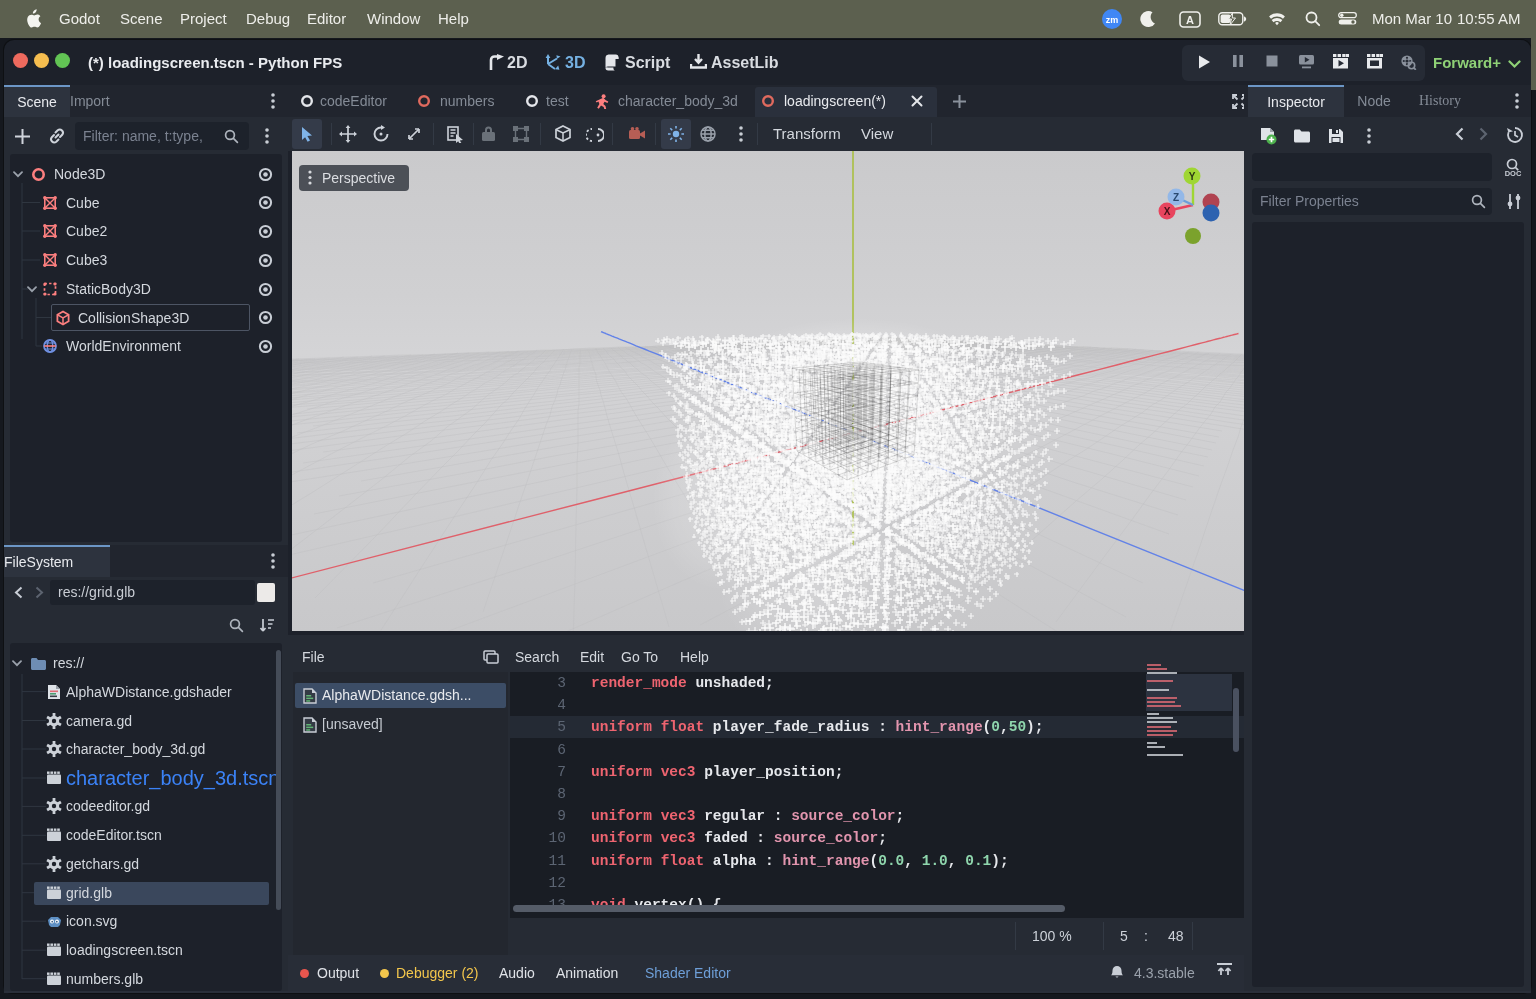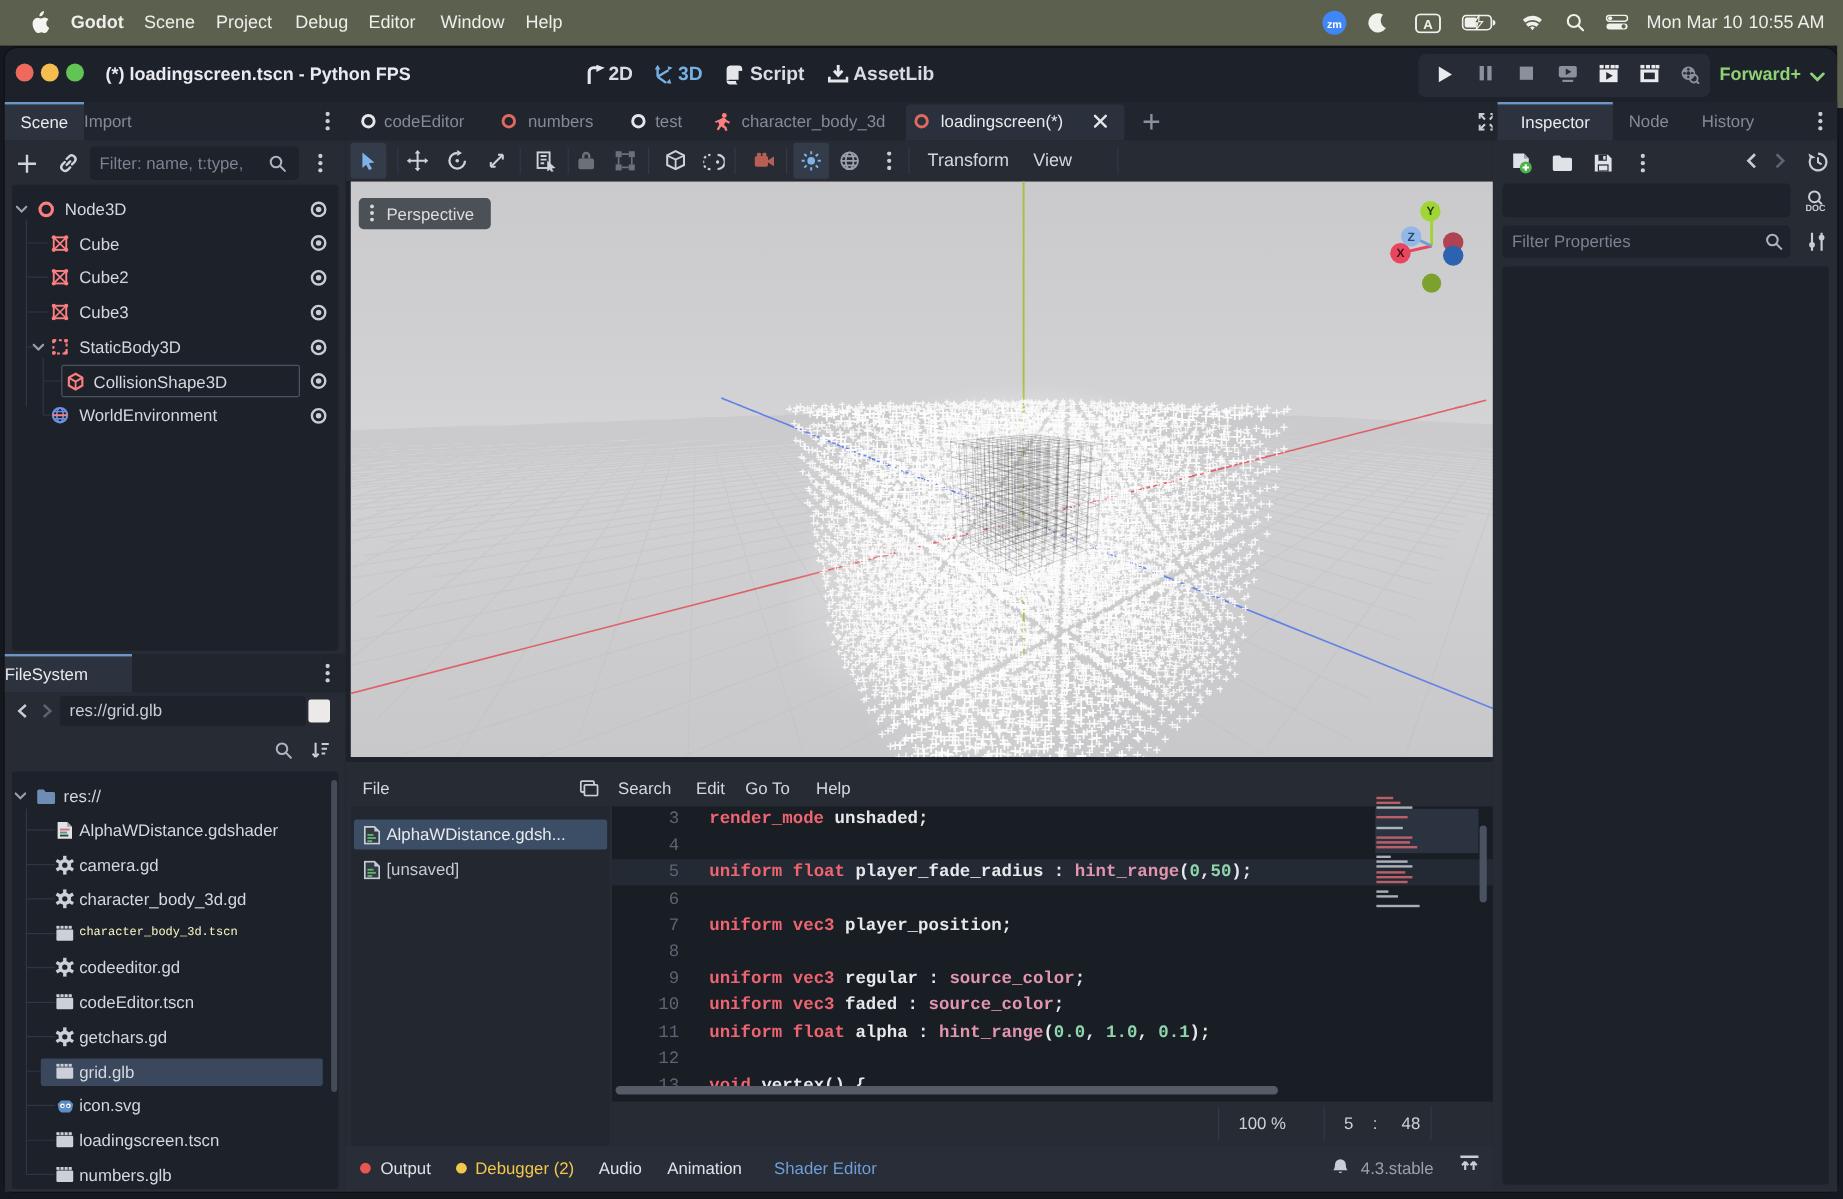--- a/index.html
+++ b/index.html
@@ -1,21 +1,21 @@
 <!DOCTYPE html>
 <html><head><meta charset="utf-8"><style>*{margin:0;padding:0;box-sizing:border-box;}html,body{width:1536px;height:999px;overflow:hidden;background:#15181e;}body{font-family:"Liberation Sans",sans-serif;position:relative;}.mono{font-family:"Liberation Mono",monospace;font-size:14.5px;}svg{display:block;}</style></head><body>
 <div style="position:absolute;left:4px;top:40px;width:1527px;height:953px;background:#1d212a;border-radius:10px 10px 8px 8px;box-shadow:0 0 0 1px #0e1013;"></div>
 <div style="position:absolute;left:1531px;top:0px;width:5px;height:90px;background:#5c604f;"></div>
 <div style="position:absolute;left:0;top:0;width:1536px;height:38px;background:#5c604f;color:#eeeeea;font-size:15px;">
     <div style="position:absolute;left:24px;top:9px;">
       <svg width="17" height="20" viewBox="0 0 17 20" style="">
         <path fill="#f4f4f0" d="M11.7 3.2c.6-.8 1.1-1.9 1-3-1 .1-2.1.7-2.8 1.5-.6.7-1.2 1.8-1 2.9 1.1 0 2.2-.6 2.8-1.4zM14.6 10.5c0-2.1 1.7-3.1 1.8-3.2-1-1.4-2.5-1.6-3-1.7-1.3-.1-2.5.8-3.2.8-.7 0-1.7-.7-2.8-.7-1.4 0-2.8.8-3.5 2.1-1.5 2.6-.4 6.5 1.1 8.6.7 1 1.6 2.2 2.7 2.1 1.1 0 1.5-.7 2.8-.7 1.3 0 1.7.7 2.8.7 1.2 0 1.9-1 2.6-2 .8-1.2 1.2-2.4 1.2-2.4s-2.4-1-2.5-3.6z"></path>
       </svg>
     </div>
-    <div style="position:absolute;left:59px;top:0;height:38px;line-height:38px;font-weight:bold;">Godot</div>
+    <div style="position:absolute;left:59px;top:0;height:38px;line-height:38px;font-weight:normal;">Godot</div>
     <div style="position:absolute;left:120px;top:0;height:38px;line-height:38px;">Scene</div>
     <div style="position:absolute;left:180px;top:0;height:38px;line-height:38px;">Project</div>
     <div style="position:absolute;left:246px;top:0;height:38px;line-height:38px;">Debug</div>
     <div style="position:absolute;left:307px;top:0;height:38px;line-height:38px;">Editor</div>
     <div style="position:absolute;left:367px;top:0;height:38px;line-height:38px;">Window</div>
     <div style="position:absolute;left:438px;top:0;height:38px;line-height:38px;">Help</div>
     <div style="position:absolute;left:1101px;top:8px;">
       <svg width="22" height="22" viewBox="0 0 22 22" style="">
         <circle cx="11" cy="11" r="10" fill="#4087f5"></circle>
         <text x="11" y="15" font-family="Liberation Sans" font-size="9" font-weight="bold" fill="#fff" text-anchor="middle">zm</text>
@@ -408,21 +408,21 @@
     <div style="position:absolute;left:66px;top:739.0px;height:20px;line-height:20px;color:#d4d8de;font-size:14px;white-space:nowrap;">character_body_3d.gd</div>
     <div style="position:absolute;left:46px;top:771.0px;">
       <svg width="16" height="14" viewBox="0 0 16 14" style="">
         <rect x="1" y="3.5" width="14" height="9.5" rx="1" fill="#ccd1d8"></rect>
         <rect x="1" y="0.5" width="2.6" height="2.4" fill="#ccd1d8"></rect>
         <rect x="4.4" y="0.5" width="2.6" height="2.4" fill="#ccd1d8"></rect>
         <rect x="7.8" y="0.5" width="2.6" height="2.4" fill="#ccd1d8"></rect>
         <rect x="11.2" y="0.5" width="2.6" height="2.4" fill="#ccd1d8"></rect>
       </svg>
     </div>
-    <div style="position:absolute;left:66px;top:768.0px;height:20px;line-height:20px;color:#fef9c3;font-size:10px;white-space:nowrap;font-family:Liberation Mono, monospace;">character_body_3d.tscn</div>
+    <div style="position:absolute;left:66px;top:768.0px;height:20px;line-height:20px;color:#3b82f6;font-size:20px;white-space:nowrap;">character_body_3d.tscn</div>
     <div style="position:absolute;left:46px;top:798.4px;">
       <svg width="16" height="16" viewBox="0 0 16 16" style="">
         <rect x="6.6" y="0" width="2.8" height="16" fill="#ccd1d8" transform="rotate(0 8 8)"></rect>
         <rect x="6.6" y="0" width="2.8" height="16" fill="#ccd1d8" transform="rotate(60 8 8)"></rect>
         <rect x="6.6" y="0" width="2.8" height="16" fill="#ccd1d8" transform="rotate(120 8 8)"></rect>
         <circle cx="8" cy="8" r="5.2" fill="#ccd1d8"></circle>
         <circle cx="8" cy="8" r="2.2" fill="#1d212a"></circle>
       </svg>
     </div>
     <div style="position:absolute;left:66px;top:796.4px;height:20px;line-height:20px;color:#d4d8de;font-size:14px;white-space:nowrap;">codeeditor.gd</div>
@@ -819,21 +819,21 @@
         <path d="M1 2h15" stroke="#c9ced6" stroke-width="2"></path>
         <path d="M5 13V6M5 6L2.4 9M5 6l2.6 3M12 13V6M12 6L9.4 9M12 6l2.6 3" stroke="#c9ced6" stroke-width="1.8" fill="none"></path>
       </svg>
     </div>
   </div>
 <div style="position:absolute;left:0;top:0;width:1536px;height:999px;">
     <div style="position:absolute;left:1244px;top:85px;width:287px;height:906px;background:#262b34;"></div>
     <div style="position:absolute;left:1244px;top:85px;width:287px;height:32px;background:#21252e;"></div>
     <div style="position:absolute;left:1248px;top:85px;width:96px;height:32px;background:#2d333e;border-top:2px solid #6c96c6;color:#e8eaee;font-size:14px;text-align:center;line-height:30px;">Inspector</div>
     <div style="position:absolute;left:1344px;top:85px;width:60px;height:32px;color:#848b96;font-size:14px;text-align:center;line-height:32px;">Node</div>
-    <div style="position:absolute;left:1408px;top:85px;width:64px;height:32px;color:#848b96;font-size:14px;text-align:center;line-height:32px;">History</div>
+    <div style="position:absolute;left:1408px;top:85px;width:64px;height:32px;color:#848b96;font-size:14px;text-align:center;line-height:32px;font-family:Liberation Serif, serif;">History</div>
     <div style="position:absolute;left:1515px;top:93px;">
       <svg width="4" height="16" viewBox="0 0 4 16" style="">
         <circle cx="2" cy="2" r="1.8" fill="#c9ced5"></circle>
         <circle cx="2" cy="8" r="1.8" fill="#c9ced5"></circle>
         <circle cx="2" cy="14" r="1.8" fill="#c9ced5"></circle>
       </svg>
     </div>
     <div style="position:absolute;left:1260px;top:127px;">
       <svg width="17" height="18" viewBox="0 0 17 18" style="">
         <path d="M1 1h9l4 4v8H1z" fill="#dfe3e8"></path>

